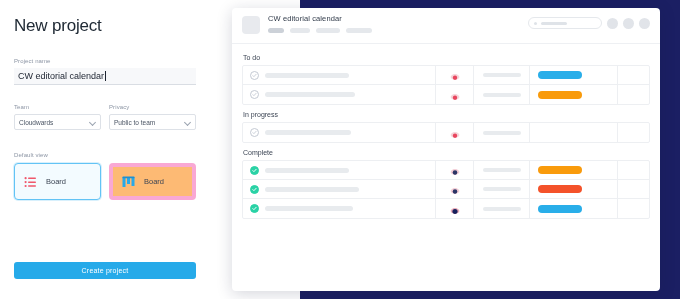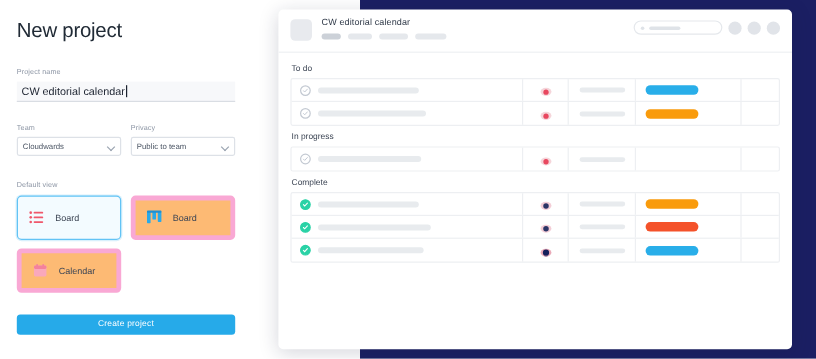--- a/index.html
+++ b/index.html
@@ -228,31 +228,20 @@
             <rect x="0.5" y="1" width="3" height="10" rx=".6" fill="#29a9e8"></rect>
             <rect x="5" y="1" width="3" height="7" rx=".6" fill="#29a9e8"></rect>
             <rect x="9.5" y="1" width="3" height="9" rx=".6" fill="#29a9e8"></rect>
             <rect x="0.5" y="0.5" width="12" height="1.8" rx=".6" fill="#1f8fd0"></rect>
           </svg>
         </span>
         <span class="vlabel">Board</span>
       </div>
 
 
-      <div class="view-card">
-        <span class="ic">
-          <svg viewBox="0 0 13 13" width="13" height="13">
-            <rect x="1.3" y="2.2" width="10.4" height="9.2" rx="1.2" fill="#f9a8bc"></rect>
-            <rect x="1.3" y="2.2" width="10.4" height="3" rx="1.2" fill="#f4819c"></rect>
-            <rect x="3.2" y="0.9" width="1.5" height="2.6" rx=".7" fill="#f4819c"></rect>
-            <rect x="8.3" y="0.9" width="1.5" height="2.6" rx=".7" fill="#f4819c"></rect>
-          </svg>
-        </span>
-        <span class="vlabel">Calendar</span>
-      </div>
 
     </div>
 
     <div class="create-btn">Create project</div>
   </div>
 
   <div class="preview-panel">
 
     <div class="pv-header">
       <div class="pv-avatar-sq"></div>

